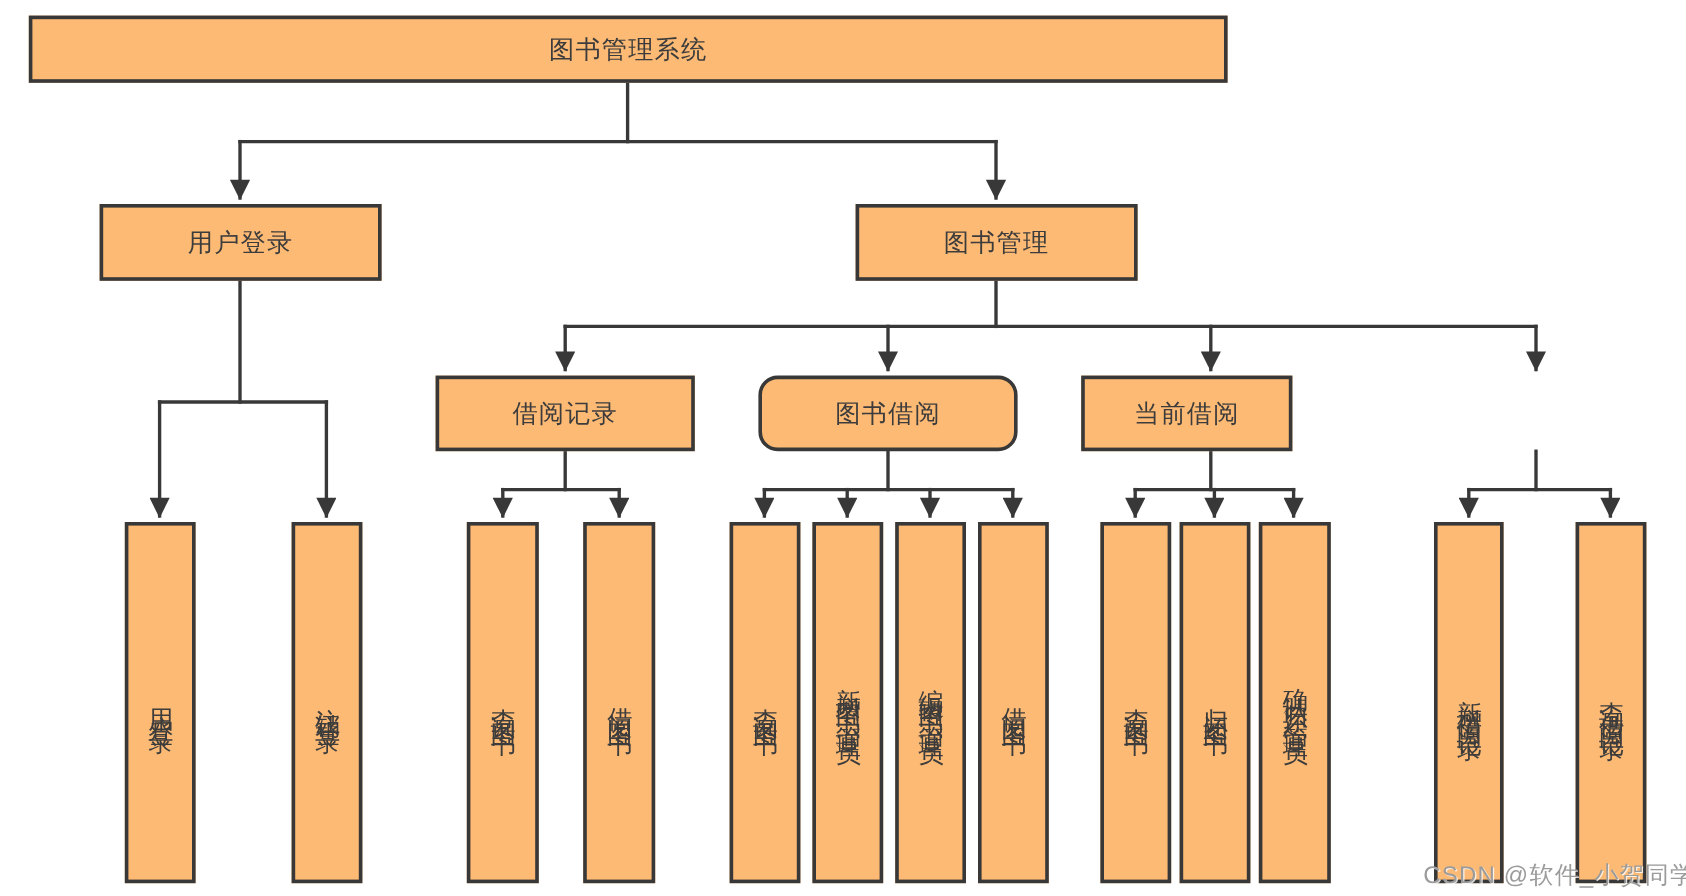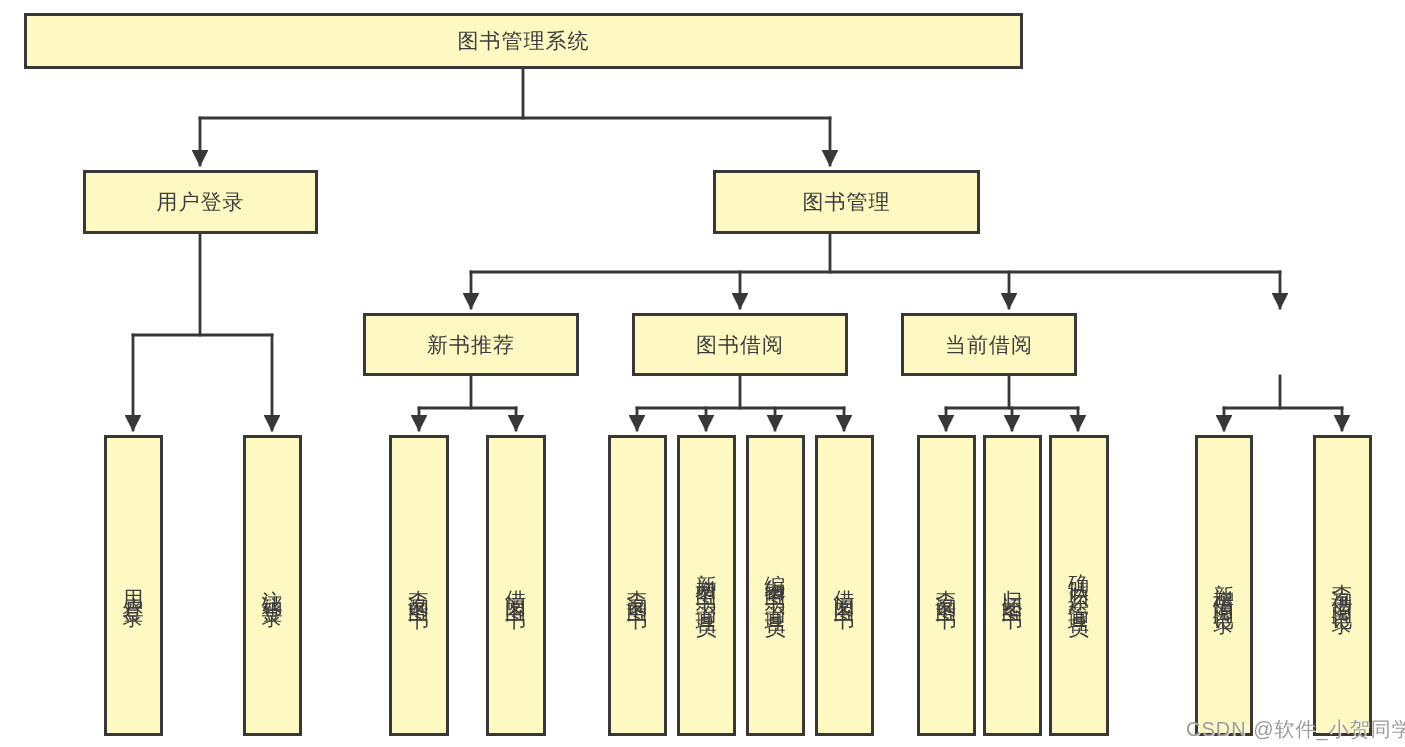--- a/index.html
+++ b/index.html
@@ -16,42 +16,42 @@
     left: 0; top: 0;
     width: 1405px; height: 747px;
     z-index: 1;
   }
   .connectors line { stroke: var(--line, #383838); stroke-width: 2.8; stroke-linecap: square; }
   #arrow path { fill: var(--line, #383838); }
   .box {
     position: absolute;
     box-sizing: border-box;
     border: 3px solid var(--line, #383838);
-    background: #fef9c3;
+    background: #fdba74;
     display: flex;
     align-items: center;
     justify-content: center;
     color: var(--text, #3c3c3c);
     font-size: 21px;
     letter-spacing: 1px;
     z-index: 2;
     text-align: center;
   }
   .vbox {
     writing-mode: vertical-rl;
     text-orientation: mixed;
     letter-spacing: 0.3em;
     line-height: 1.0;
   }
   
   .n-root { left: 24px;  top: 13px;  width: 999px; height: 56px; }
   .n-l2a  { left: 83px;  top: 170px; width: 235px; height: 64px; }
-  .n-l2b  { left: 713px; top: 170px; width: 267px; height: 64px; }
+  .n-l2b  { left: 713px; top: 170px; width: 235px; height: 64px; }
   .n-l3a  { left: 363px; top: 313px; width: 216px; height: 63px; }
-  .n-l3b  { left: 632px; top: 313px; width: 216px; height: 63px; }
+  .n-l3b  { left: 632px; top: 313px; width: 216px; height: 63px; border-radius: 16px; }
   .n-l3c  { left: 901px; top: 313px; width: 176px; height: 63px; }
   .n-l3d  { left: 1172px;top: 313px; width: 216px; height: 63px; }
   .leaf   { top: 435px; height: 301px; }
   .n-a1 { left: 104px;  width: 59px; }
   .n-a2 { left: 243px;  width: 59px; }
   .n-b1 { left: 389px;  width: 60px; }
   .n-b2 { left: 486px;  width: 60px; }
   .n-c1 { left: 608px;  width: 59px; }
   .n-c2 { left: 677px;  width: 59px; }
   .n-c3 { left: 746px;  width: 59px; }
@@ -124,21 +124,21 @@
     <line x1="1224" y1="408" x2="1342" y2="408"></line>
     <line x1="1224" y1="408" x2="1224" y2="430" marker-end="url(#arrow)"></line>
     <line x1="1342" y1="408" x2="1342" y2="430" marker-end="url(#arrow)"></line>
   </svg>
 
   <div class="box n-root">图书管理系统</div>
 
   <div class="box n-l2a">用户登录</div>
   <div class="box n-l2b">图书管理</div>
 
-  <div class="box n-l3a">新书推荐</div>
+  <div class="box n-l3a">借阅记录</div>
   <div class="box n-l3b">图书借阅</div>
   <div class="box n-l3c">当前借阅</div>
 
   <div class="box vbox leaf n-a1">用户登录</div>
   <div class="box vbox leaf n-a2">注销登录</div>
 
   <div class="box vbox leaf n-b1">查询图书</div>
   <div class="box vbox leaf n-b2">借阅图书</div>
 
   <div class="box vbox leaf n-c1">查询图书</div>

